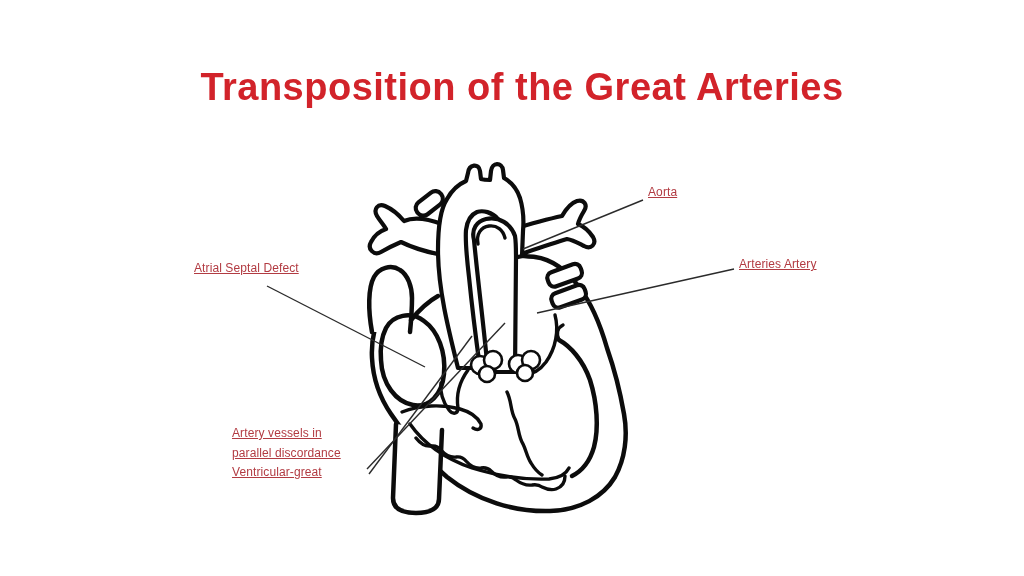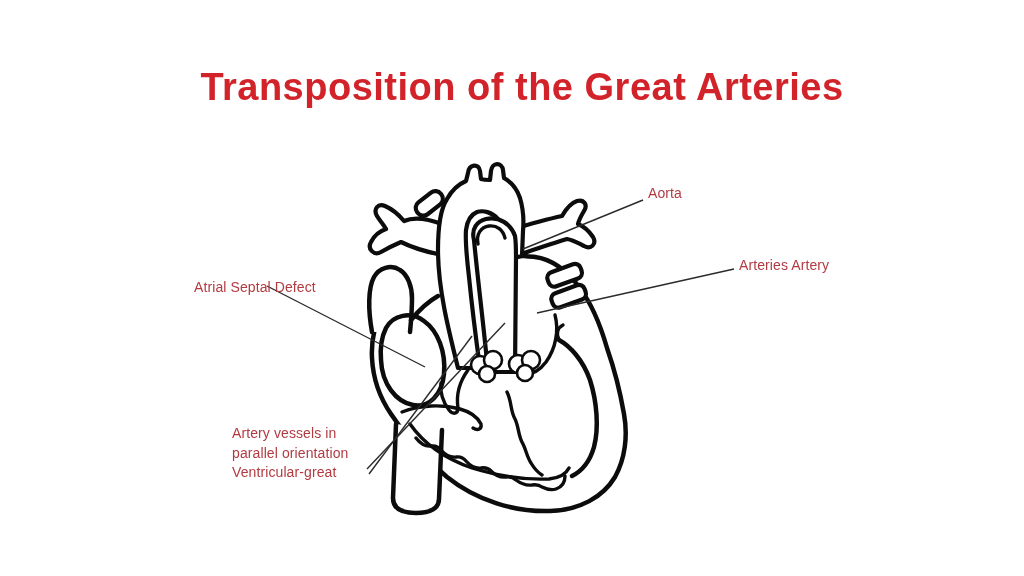--- a/index.html
+++ b/index.html
@@ -6,26 +6,27 @@
   body{
     width:1024px;height:576px;position:relative;overflow:hidden;
     background:#ffffff;font-family:"Liberation Sans",sans-serif;
   }
   .stage{position:absolute;inset:0;width:1024px;height:576px;margin-left:10px;}
   .title{
     position:absolute;top:66px;left:0;width:1024px;text-align:center;
     font-size:38px;font-weight:bold;letter-spacing:.5px;color:#d2232a;
   }
   .lbl{
-    position:absolute;font-size:14px;color:#b23b42;white-space:nowrap;
+    position:absolute;font-size:12px;color:#b23b42;white-space:nowrap;
     letter-spacing:.1px;
+    text-decoration:underline;
   }
   .lbl-aorta{left:638px;top:185px;}
   .lbl-pa{left:729px;top:257px;}
-  .lbl-asd{left:184px;top:279px;}
+  .lbl-asd{left:184px;top:261px;}
   .lbl-gv{left:222px;top:424px;line-height:19.5px;white-space:normal;width:160px;}
   .lbl-gv span{display:block;}
   svg{position:absolute;left:0;top:0;}
   .outline{fill:none;stroke:#0c0c0c;stroke-width:4.5;stroke-linecap:round;stroke-linejoin:round;}
   .thin{fill:none;stroke:#0c0c0c;stroke-width:3.4;stroke-linecap:round;stroke-linejoin:round;}
   .vessel{fill:#ffffff;stroke:#0c0c0c;stroke-width:4.2;stroke-linejoin:round;}
   .whitefill{fill:#ffffff;stroke:none;}
   .ball{fill:#ffffff;stroke:#0c0c0c;stroke-width:2.6;}
   .leader{fill:none;stroke:#2b2b2b;stroke-width:1.4;}
 </style>
@@ -126,16 +127,16 @@
     <path class="leader" d="M 257 286 L 415 367"></path>
     <path class="leader" d="M 357 469 L 495 323"></path>
     <path class="leader" d="M 359 474 L 462 336"></path>
   </svg>
 
   <div class="lbl lbl-aorta">Aorta</div>
   <div class="lbl lbl-pa">Arteries Artery</div>
   <div class="lbl lbl-asd">Atrial Septal Defect</div>
   <div class="lbl lbl-gv">
     <span>Artery vessels in</span>
-    <span>parallel orientation</span>
+    <span>parallel discordance</span>
     <span>Ventricular-great</span>
   </div>
 </div>
 
 </body></html>

